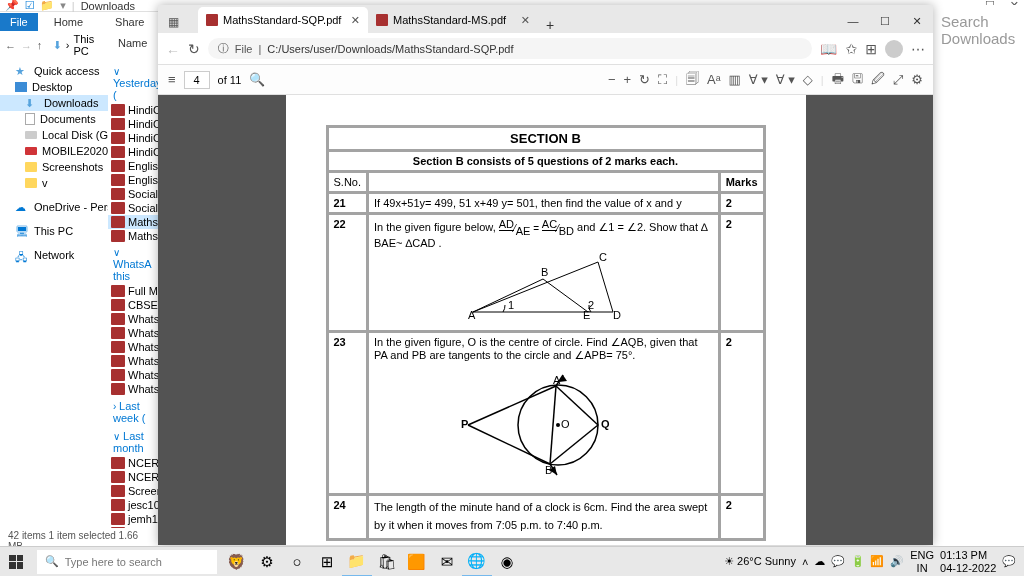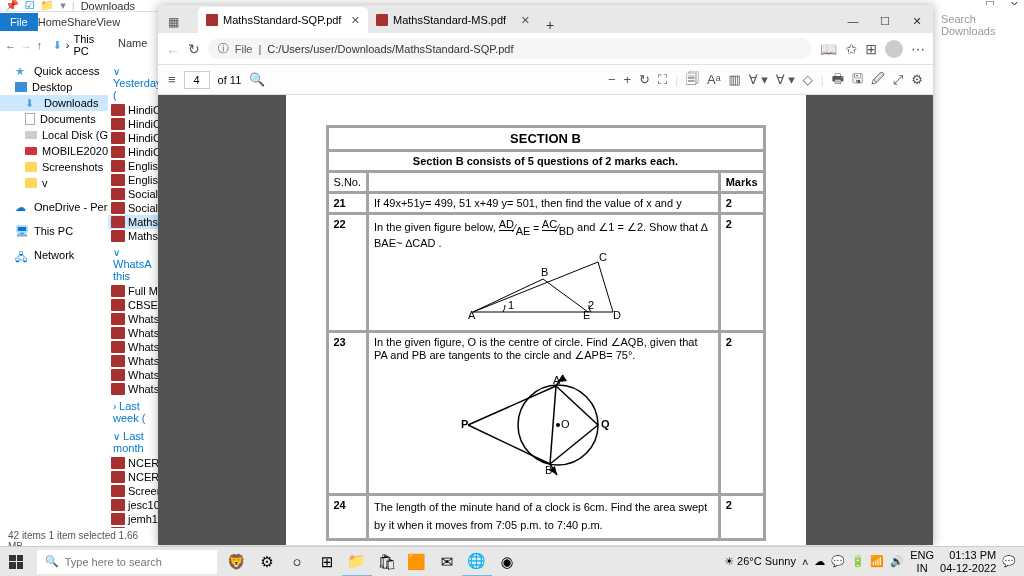--- a/index.html
+++ b/index.html
@@ -1,20 +1,20 @@
 <!DOCTYPE html>
 <html><head>
 <meta charset="utf-8">
 <style>
 *{margin:0;padding:0;box-sizing:border-box;font-family:'Segoe UI',Arial,sans-serif;font-size:11px}
 body{width:1024px;height:576px;overflow:hidden;background:#fff;position:relative}
 .exp-top{position:absolute;top:0;left:0;right:0;height:12px;background:#fff;border-bottom:1px solid #e0e0e0;display:flex;align-items:center;padding:0 5px;gap:6px;color:#333}
 .exp-ribbon{position:absolute;top:12px;left:0;right:0;height:20px;background:#fff;display:flex;align-items:center;font-size:11px}
 .tab-file{background:#1979ca;color:#fff;padding:3px 10px}
-.tab-oth{padding:3px 0;color:#333}
+.tab-oth{padding:3px 16px;color:#333}
 .exp-main{position:absolute;top:32px;left:0;width:158px;bottom:30px;background:#fff;border-right:1px solid #e0e0e0}
 .exp-addr{height:26px;display:flex;align-items:center;padding:0 5px;gap:4px;font-size:11px}
 .nav-ico{width:12px;height:12px;color:#555}
 .tree{padding:5px 0;font-size:11px}
 .tree-item{display:flex;align-items:center;padding:2px 5px 2px 15px;gap:5px}
 .tree-item.sel{background:#cce8ff}
 .ico{width:14px;height:12px;display:inline-block}
 .ico-star{color:#56a3dd}
 .ico-desk{background:#3c8cd6;width:12px;height:10px}
 .ico-dl{color:#56a3dd}
@@ -52,21 +52,21 @@
 .marks{width:42px;font-weight:bold}
 .fig-tri{margin:8px 0;text-align:center}
 .right-panel{position:absolute;top:5px;left:933px;right:0;height:540px;background:#fff}
 .taskbar{position:absolute;bottom:0;left:0;right:0;height:30px;background:#e8e8e8;display:flex;align-items:center;padding:0 0;gap:0;border-top:1px solid #ccc}
 .start{width:32px;height:30px;display:flex;align-items:center;justify-content:center}
 .win-logo{width:14px;height:14px;display:grid;grid-template-columns:1fr 1fr;gap:1px}
 .win-logo span{background:#333}
 .search{background:#fff;width:180px;height:24px;display:flex;align-items:center;padding:0 8px;gap:6px;color:#777;font-size:11px;margin:0 5px}
 .tb-ico{width:30px;height:30px;display:flex;align-items:center;justify-content:center;font-size:15px}
 .tray{margin-left:auto;display:flex;align-items:center;gap:6px;padding:0 8px;font-size:10px}
-.clock{text-align:right;line-height:1.1}
+.clock{text-align:left;line-height:1.1}
 svg{overflow:visible}
 </style>
 </head>
 <body>
 
 <div class="exp-top">
   <span style="color:#888">📌</span>
   <span style="color:#0078d4">☑</span>
   <span style="color:#ffd75e">📁</span>
   <span style="color:#888">▾</span>
@@ -253,21 +253,21 @@
     </div>
   <div class="file-item">
       <span class="pdf-ico" style="background:#ffd75e"></span>
       <span>LDPlay</span>
     </div>
 </div>
 
 <div class="exp-status">42 items    1 item selected  1.66 MB</div>
 
 <div class="right-panel">
-  <div style="padding:8px;color:#999;font-size:11px">Search Downloads</div>
+  <div style="padding:8px;color:#999;font-size:15px">Search Downloads</div>
 </div>
 
 <div class="edge-win">
   <div class="edge-tabs">
     <div style="position:absolute;left:10px;top:10px;display:flex;gap:5px">
       <span style="font-size:12px;color:#555">▦</span>
     </div>
     <div class="edge-tab">
       <span class="pdf-ico" style="width:12px;height:12px"></span>
       <span>MathsStandard-SQP.pdf</span>

